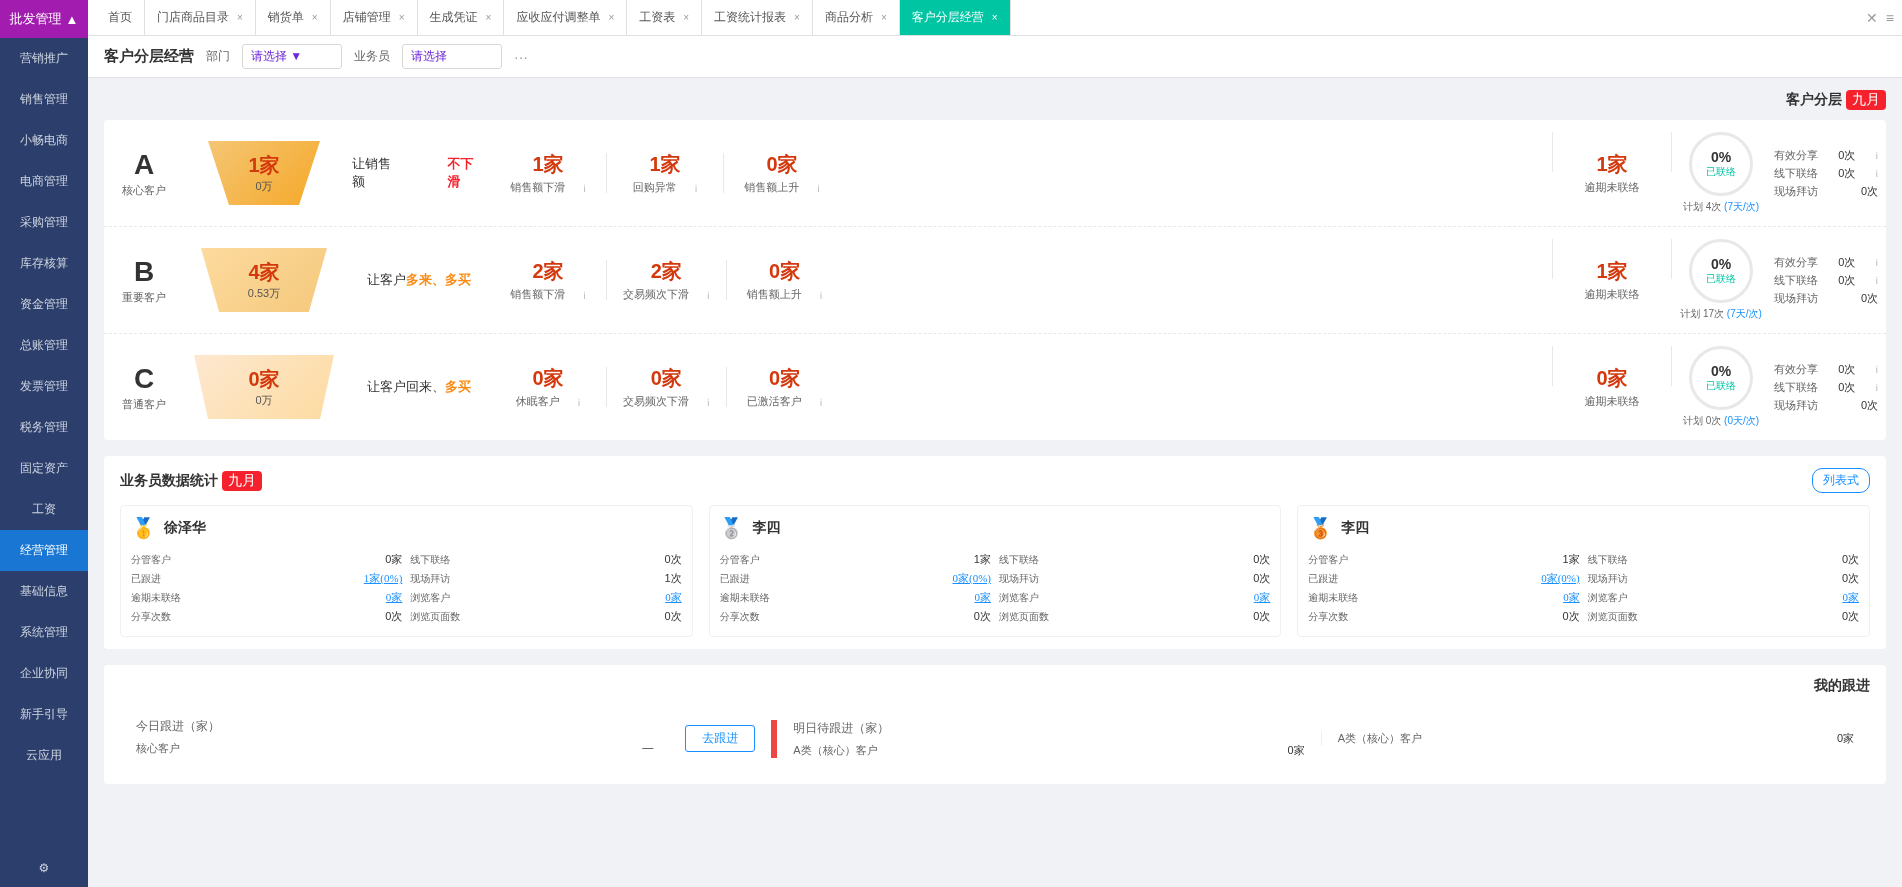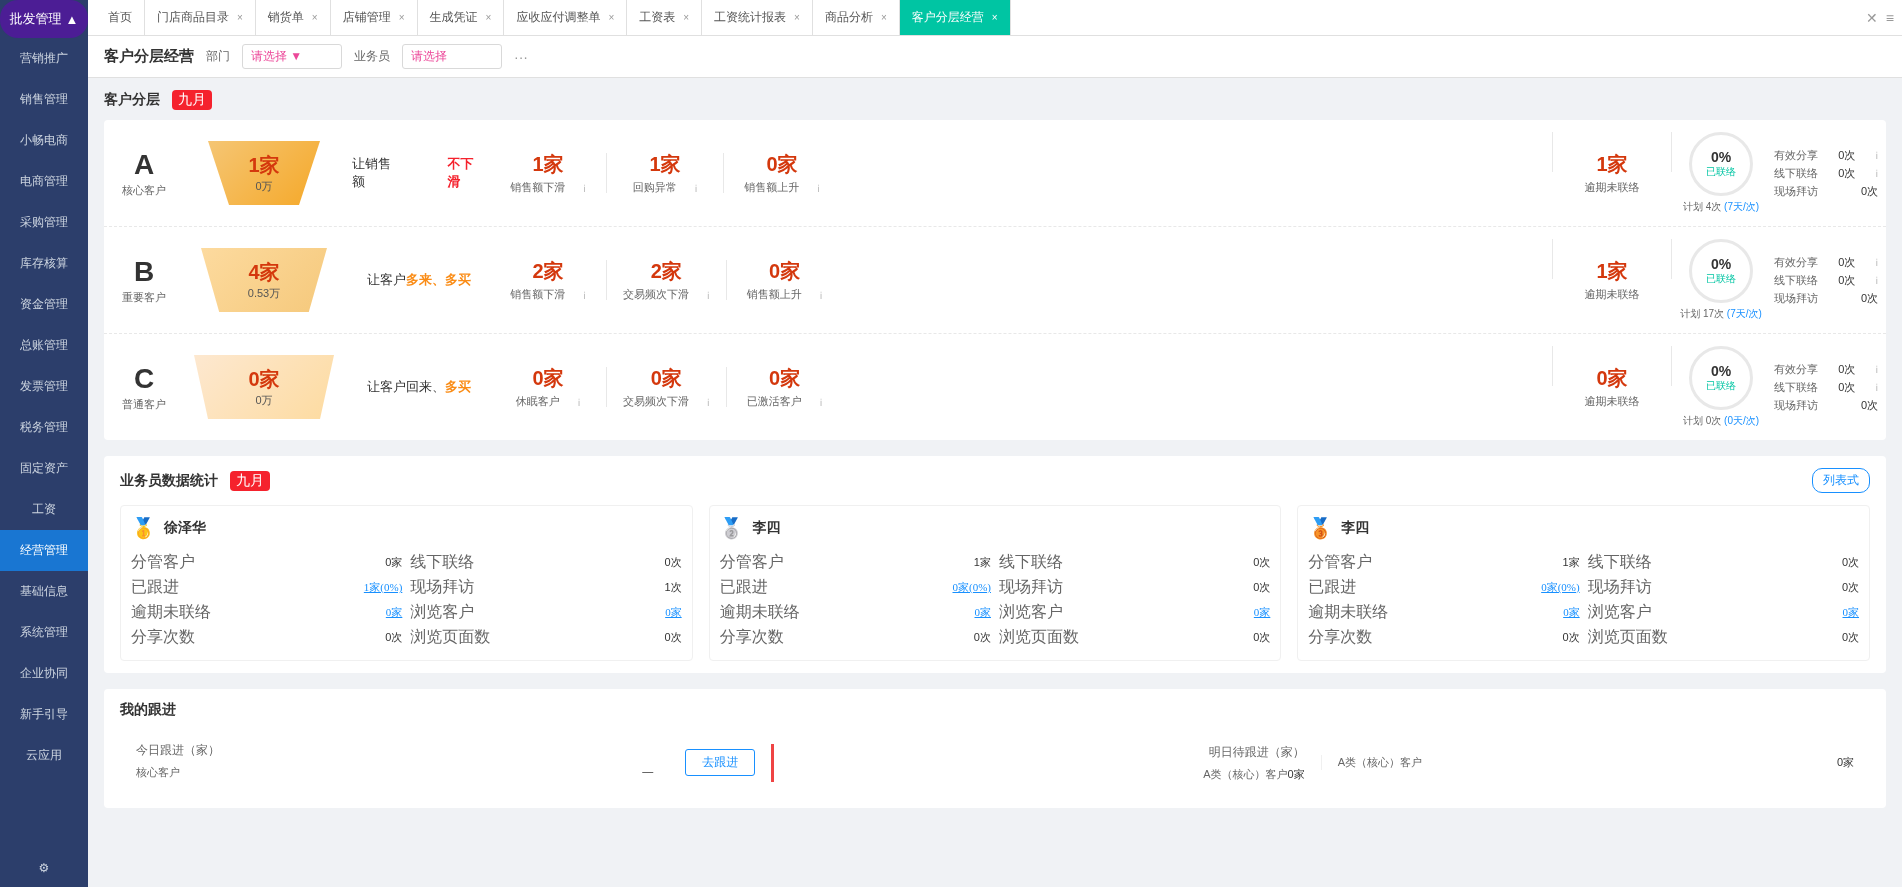--- a/index.html
+++ b/index.html
@@ -12,31 +12,30 @@
       color: #cdd5e0;
       display: flex;
       flex-direction: column;
       align-items: center;
       height: 100%;
       flex-shrink: 0;
       overflow-y: auto;
     }
     .sidebar-top {
       width: 100%;
-      background: #4c1d95;
+      background: #a21caf;
       padding: 10px 0;
       text-align: center;
       font-size: 13px;
       color: #fff;
       cursor: pointer;
       display: flex;
       align-items: center;
       justify-content: center;
       gap: 4px;
-      border-radius: 18px;
     }
     .sidebar-item {
       width: 100%;
       padding: 12px 0;
       text-align: center;
       font-size: 12px;
       color: #cdd5e0;
       cursor: pointer;
     }
     .sidebar-item.active { background: #1976d2; color: #fff; }
@@ -97,39 +96,40 @@
       flex-shrink: 0;
     }
     .page-title { font-size: 15px; font-weight: bold; color: #333; }
     .filter-label { font-size: 12px; color: #666; }
     .filter-select {
       border: 1px solid #d9d9d9;
       border-radius: 3px;
       padding: 3px 8px;
       font-size: 12px;
       min-width: 100px;
-      color: #ec4899;
+      color: #6d28d9;
       background: #fff;
       cursor: pointer;
     }
     .filter-dots { color: #999; cursor: pointer; font-size: 14px; }
 
     
     .content-area {
       flex: 1;
       overflow-y: auto;
       padding: 12px 16px;
     }
 
     
     .section-header {
       display: flex;
       align-items: center;
-      gap: 12px;
+      gap: 4px;
       margin-bottom: 10px;
+      justify-content: flex-end;
     }
     .section-title { font-size: 14px; font-weight: bold; color: #333; }
     .section-badge {
       background: #f5222d;
       color: #fff;
       border-radius: 4px;
       padding: 1px 6px;
       font-size: 14px;
     }
 
@@ -312,21 +312,21 @@
       display: grid;
       grid-template-columns: 1fr 1fr;
       gap: 4px 8px;
     }
     .staff-stat-row {
       display: flex;
       justify-content: space-between;
       align-items: center;
       padding: 2px 0;
     }
-    .staff-stat-label { color: #666; font-size: 16px; }
+    .staff-stat-label { color: #666; font-size: 10px; }
     .staff-stat-val { color: #333; font-size: 11px; }
     .staff-stat-val.link { color: #1890ff; text-decoration: underline; cursor: pointer; font-family: Liberation Serif, serif; }
 
     
     .section-follow {
       background: #fff;
       border-radius: 4px;
       padding: 12px 16px;
     }
     .follow-btn {
@@ -824,21 +824,21 @@
         <div style="padding: 0 16px;">
           <div style="font-size:12px; color:#666; margin-bottom:6px;">今日跟进（家）</div>
           <div style="font-size:11px; color:#333; margin-bottom:3px;">
             <span style="color:#666;">核心客户</span>
             <span style="float:right; color:#333;">—</span>
           </div>
         </div>
         <div style="padding:0 16px;">
           <button class="follow-btn">去跟进</button>
         </div>
-        <div style="padding: 0 16px; border-left: 3px solid #ef4444; text-align: right;">
+        <div style="padding: 0 16px; border-left: 6px solid #ef4444;">
           <div style="font-size:12px; color:#666; margin-bottom:6px;">明日待跟进（家）</div>
           <div style="font-size:11px; color:#333;">
             <span style="color:#666;">A类（核心）客户</span>
             <span style="float:right;">0家</span>
           </div>
         </div>
         <div style="padding: 0 16px; border-left: 1px solid #f0f0f0;">
           <div style="font-size:11px; color:#333;">
             <span style="color:#666;">A类（核心）客户</span>
             <span style="float:right;">0家</span>

